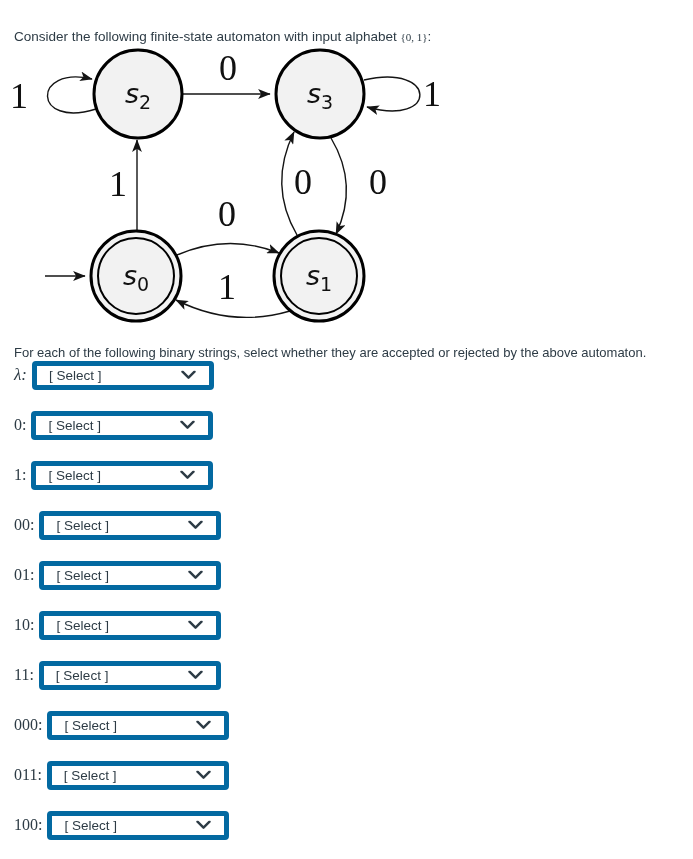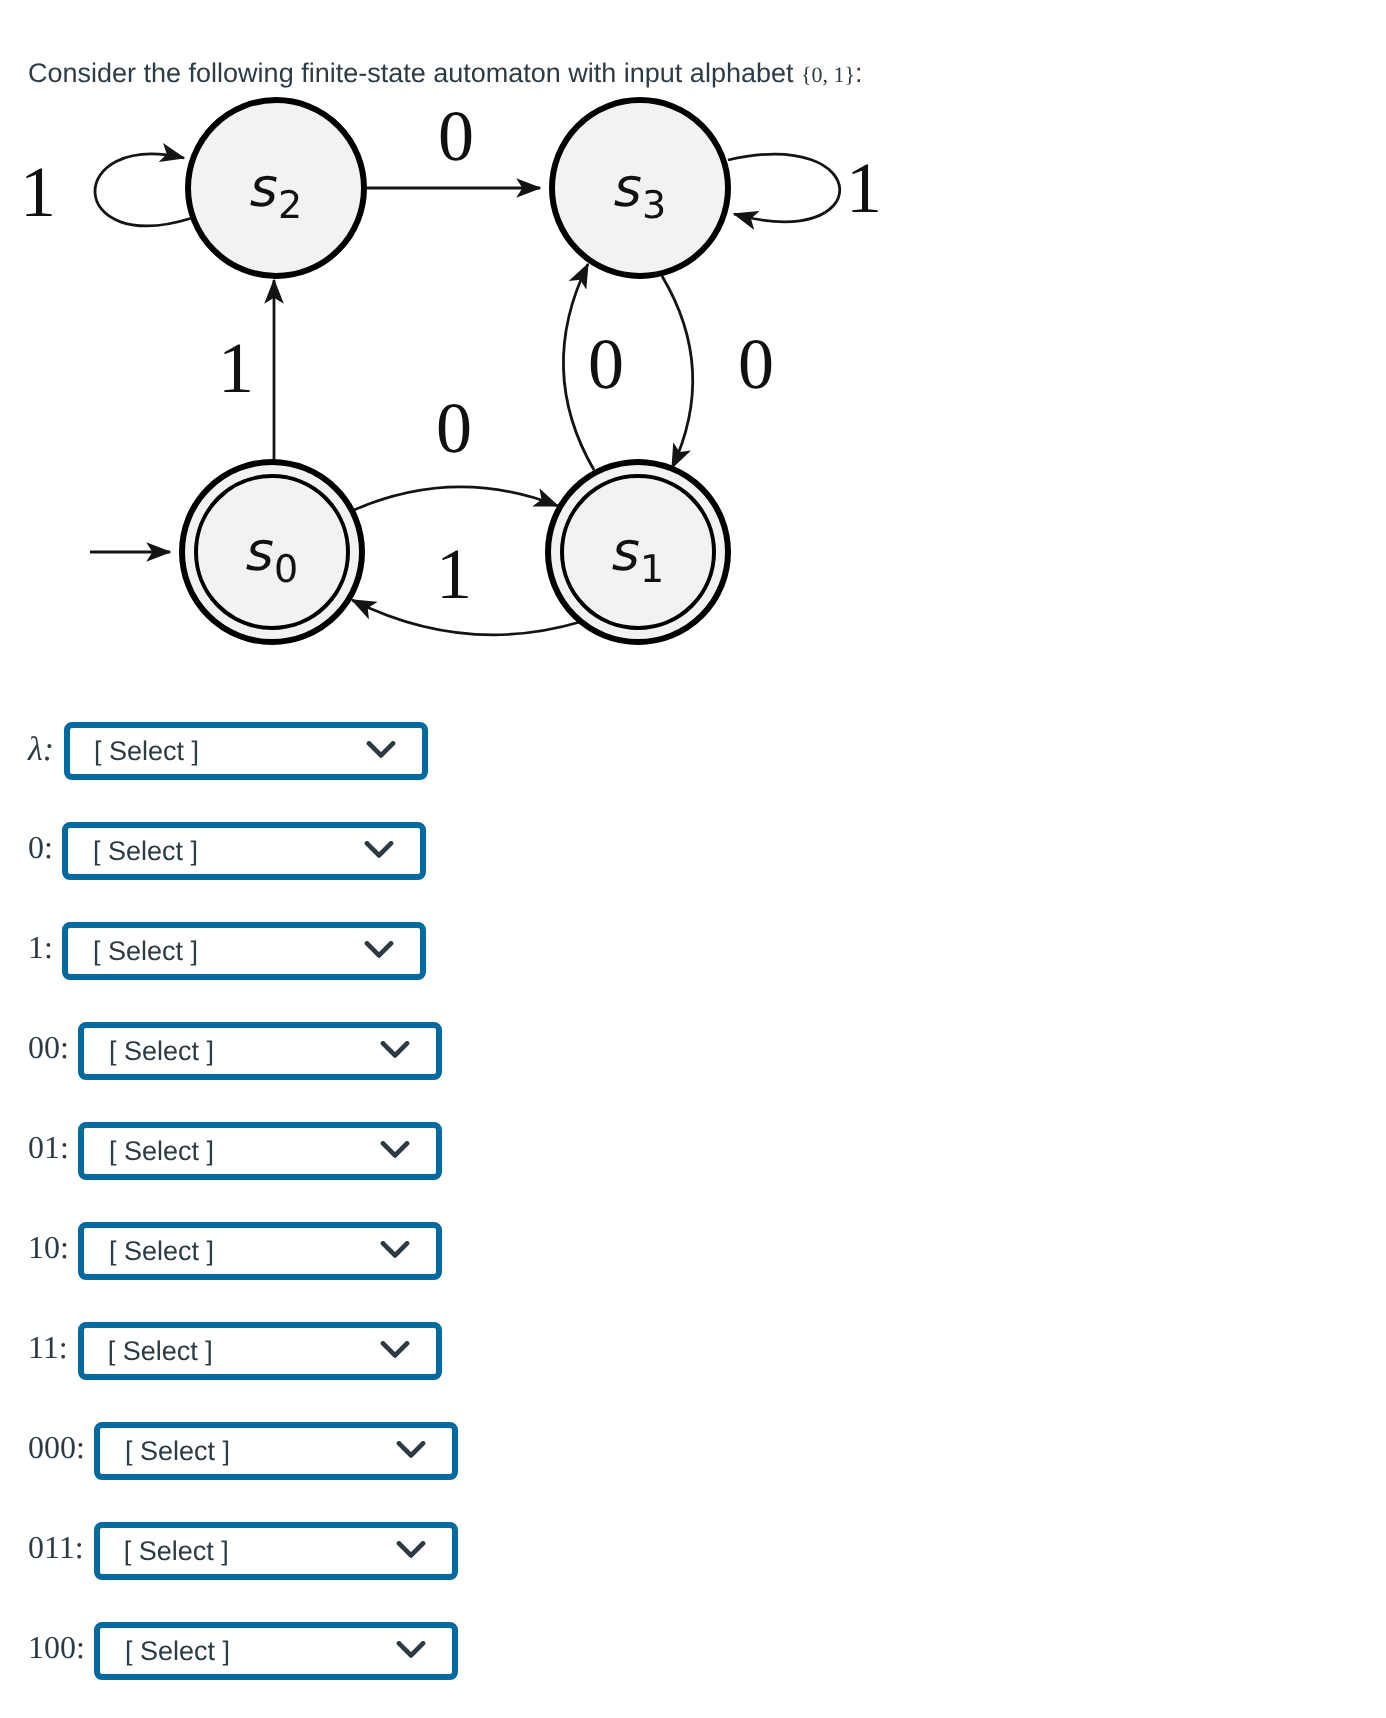--- a/index.html
+++ b/index.html
@@ -32,21 +32,21 @@
   .slabel .sub { font-size:19px; }
   .rows { position:absolute; left:14px; top:360px; }
   .row { display:flex; align-items:center; height:30px; margin-bottom:20px; }
   .row-label {
     font-family:"Liberation Serif", serif; font-size:16px; color:#2D3B45;
     margin-right:5px; white-space:nowrap;
   }
   .row.lambda .row-label { font-style:italic; font-size:17px; }
   .select-box {
     position:relative; box-sizing:border-box; width:182px; height:29px;
-    border:3px solid #0369a1; border-radius:4px; background:#ffffff;
+    border:5px solid #0369a1; border-radius:4px; background:#ffffff;
     display:flex; align-items:center; padding:0 36px 0 12px; cursor:pointer;
   }
   .select-value { font-size:13.5px; color:#2D3B45; white-space:nowrap; }
   .chev { position:absolute; right:13px; top:50%; transform:translateY(-50%); }
 </style>
 </head>
 <body>
 
 <div class="page">
 
@@ -91,20 +91,21 @@
       <circle class="state-inner" cx="136" cy="231" r="38"></circle>
       <text class="slabel" x="136" y="240"><tspan class="sname">s</tspan><tspan class="sub" dy="6">0</tspan></text>
     </g>
     <g>
       <circle class="state-circle" cx="319" cy="231" r="45"></circle>
       <circle class="state-inner" cx="319" cy="231" r="38"></circle>
       <text class="slabel" x="319" y="240"><tspan class="sname">s</tspan><tspan class="sub" dy="6">1</tspan></text>
     </g>
   </svg>
 
+  <p class="instruction">For each of the following binary strings, select whether they are accepted or rejected by the above automaton.</p>
 
   <div class="rows">
 
     <div class="row lambda">
       <span class="row-label">λ:</span>
       <div class="select-box">
         <span class="select-value">[ Select ]</span>
         <svg class="chev" width="15" height="9" viewBox="0 0 15 9">
             <path d="M1.5 1.2 L7.5 7.2 L13.5 1.2" fill="none" stroke="#2D3B45" stroke-width="2.4" stroke-linecap="round" stroke-linejoin="round"></path>
           </svg>

